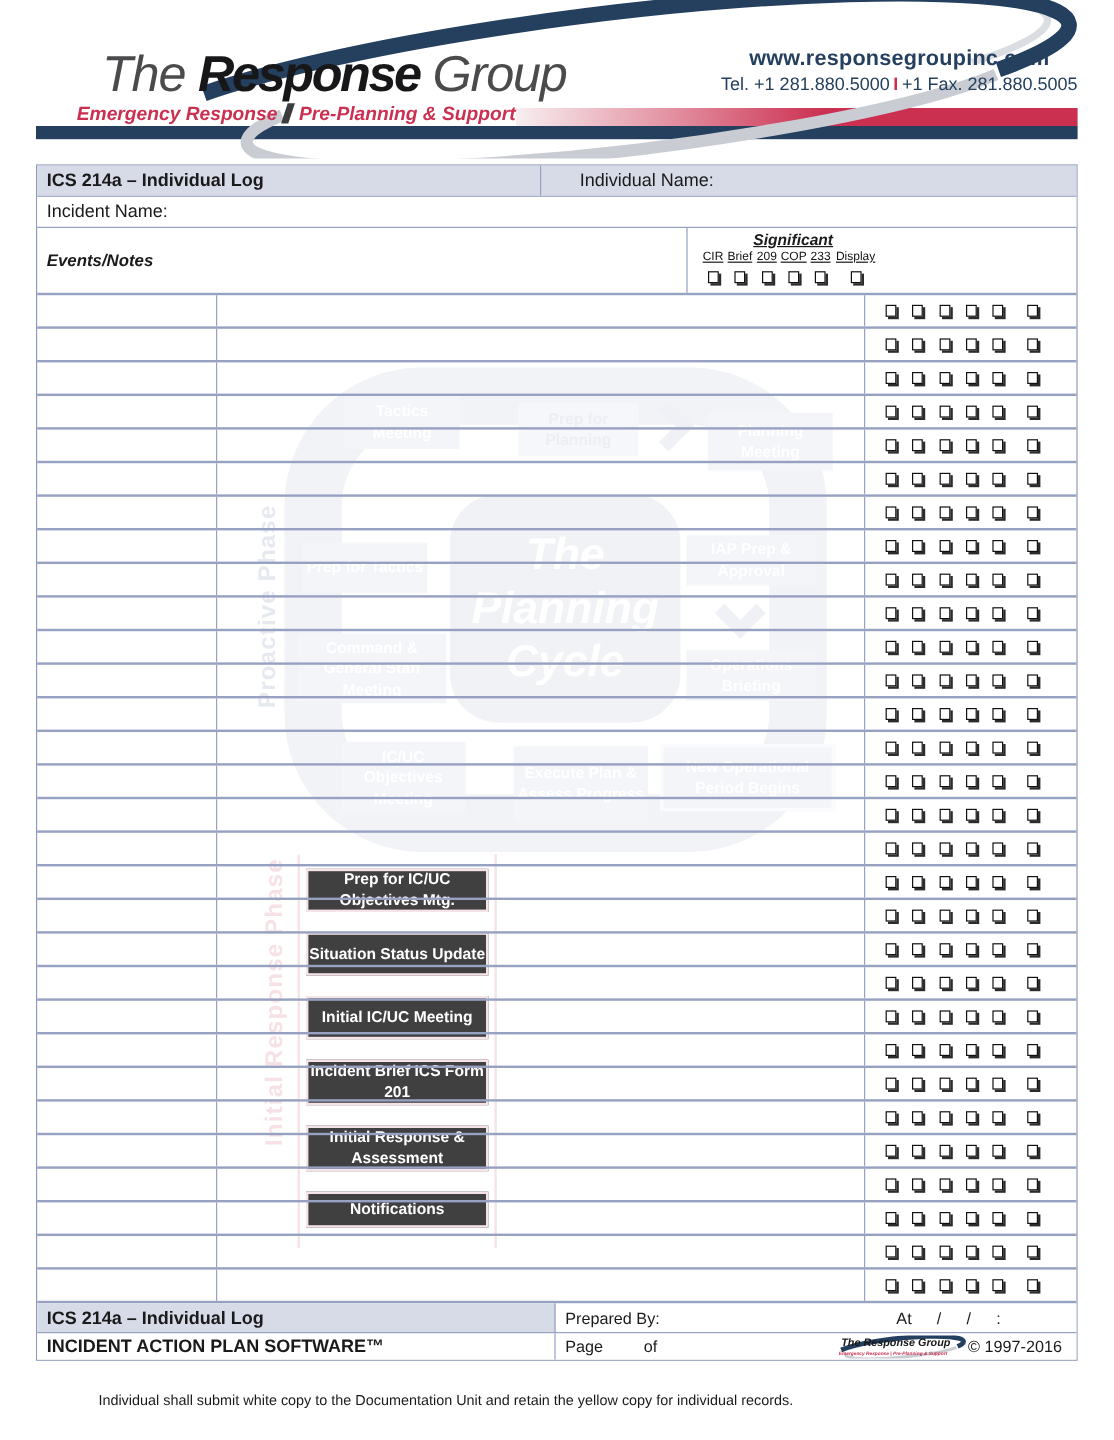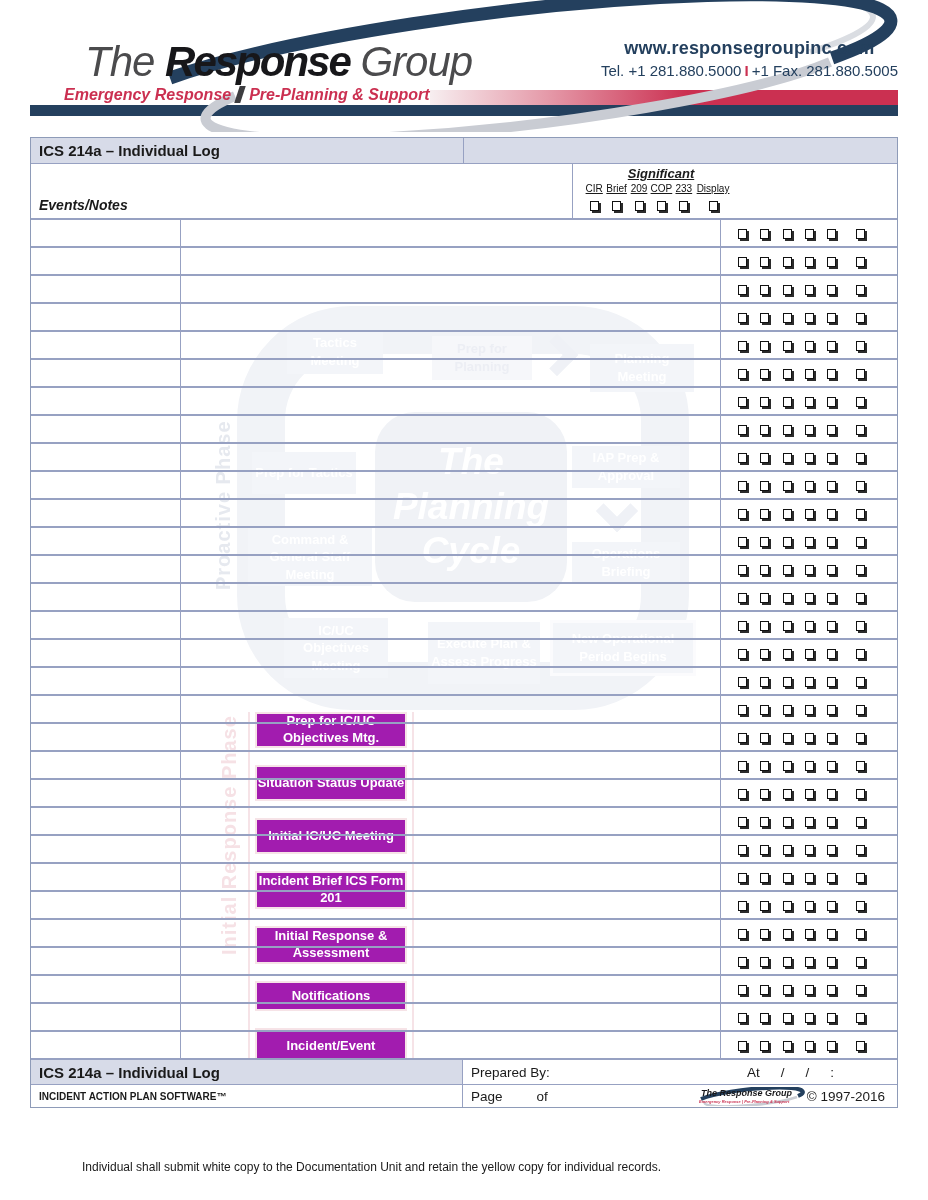--- a/index.html
+++ b/index.html
@@ -40,21 +40,21 @@
     font-style:italic; font-weight:700; color:#ffffff; }
   .wm-box { position:absolute; background:#F3F5F9; color:#FFFFFF; font-weight:700;
     font-size:13px; line-height:1.35; display:flex; align-items:center;
     justify-content:center; text-align:center; }
   .wm-chev { position:absolute; width:30px; height:30px;
     border-top:11px solid #EFF1F6; border-right:11px solid #EFF1F6; }
   .wm-vtext { position:absolute; writing-mode:vertical-rl; transform:rotate(180deg);
     font-weight:700; font-size:20px; letter-spacing:1px; text-align:center; }
   .wm-ladder { position:absolute; left:248px; top:712px; width:166px;
     border-left:2px solid #F6E3E7; border-right:2px solid #F6E3E7; }
-  .wm-lbox { width:152px; margin:0 auto 17px auto; background:#a21caf;
+  .wm-lbox { width:152px; margin:12px auto 17px auto; background:#404040;
     border:2px solid #F6E3E7; color:#ffffff; font-weight:700; font-size:13px;
     line-height:1.3; display:flex; align-items:center; justify-content:center;
     text-align:center; }
 
   
   .form-table { position:absolute; left:30px; top:137px; width:868px; z-index:1;
     border:1px solid #8E9BB8; background:transparent; font-size:15px; }
   .row { display:flex; border-top:1px solid #97A1C2; }
   .row:first-child { border-top:none; }
   .lav { background:var(--lavender,#D7DBE8);gap:24px; }
@@ -65,21 +65,21 @@
   .r-title .c2 { width:435px; display:flex; align-items:center; gap:6px; }
   .r-incident { height:26px; background:#fff; }
   .r-incident .c1 { width:100%; display:flex; align-items:center; gap:6px; }
   .r-activity { height:24px; justify-content:center; align-items:center;
     font-weight:700; font-style:italic; }
   .r-colhead { height:55px; background:transparent; }
   .col-dt { width:150px; border-right:1px solid #97A1C2; display:flex;
     align-items:flex-end; padding-bottom:5px; font-weight:700; font-style:italic;
     font-size:14px; }
   .col-ev { width:542px; border-right:1px solid #97A1C2; display:flex;
-    align-items:flex-end; padding-bottom:5px; font-weight:700; font-style:italic;
+    align-items:flex-end; padding-bottom:19px; font-weight:700; font-style:italic;
     font-size:14px; }
   .col-sig { width:176px; display:flex; flex-direction:column; padding:2px 0 3px 0;text-decoration:underline; }
   .sig-title { text-align:center; font-weight:700; font-style:italic; font-size:13px; }
   .sig-slots { display:flex; padding:0 18px 0 10px; align-items:center; }
   .slot { flex:1; text-align:center; }
   .slot.wide { flex:none; width:36px; }
   .sig-labels { margin-top:2px; font-size:10px; color:#111; }
   .cbx { display:inline-block; width:9px; height:10px; background:#fff;
     border:1.5px solid #111; box-shadow:2px 2px 0 #2b2b2b; }
   .sig-checks { margin-top:3px; margin-bottom:1px; }
@@ -91,21 +91,21 @@
   .tbody .trow .s .sig-slots { width:100%; }
 
   .r-footA { height:26px; border-top:2px solid #97A1C2; background:#fff; }
   .r-footA .c1 { width:433px; border-right:1px solid #97A1C2; font-weight:700;
     display:flex; align-items:center; }
   .r-footA .c2 { width:435px; display:flex; align-items:center; font-size:13.5px; }
   .at-group { display:flex; gap:21px; margin-left:auto; margin-right:55px;
     font-size:13.5px; }
   .r-footB { height:23px; background:#fff; }
   .r-footB .c1 { width:433px; border-right:1px solid #97A1C2; font-weight:700;
-    font-size:10px; display:flex; align-items:center; }
+    font-size:15px; display:flex; align-items:center; }
   .r-footB .c2 { width:435px; display:flex; align-items:center; font-size:13.5px; }
   .pageof { display:flex; gap:34px; width:200px; }
   .mini-logo { position:relative; width:110px; height:19px; margin-left:24px; }
   .mini-logo svg { position:absolute; left:0; top:0; }
   .mini-name { position:absolute; left:6px; top:1px; font-style:italic; font-weight:700;
     font-size:9px; color:#17171a; white-space:nowrap; }
   .mini-tag { position:absolute; left:4px; top:12px; font-style:italic; font-weight:700;
     font-size:4px; color:var(--red,#CB3051); white-space:nowrap; }
   .copyright { margin-left:auto; margin-right:4px; }
 
@@ -135,21 +135,20 @@
   <div class="wm-vtext" style="left:212px; top:415px; height:180px; color:#E6E9EF;">Proactive Phase</div>
   <div class="wm-vtext" style="left:218px; top:695px; height:280px; color:#F6E1E5;">Initial Response Phase</div>
 
   <div class="wm-ladder">
     <div class="wm-lbox" style="height:36px;">Prep for IC/UC Objectives Mtg.</div>
     <div class="wm-lbox" style="height:36px;">Situation Status Update</div>
     <div class="wm-lbox" style="height:36px;">Initial IC/UC Meeting</div>
     <div class="wm-lbox" style="height:38px;">Incident Brief ICS Form 201</div>
     <div class="wm-lbox" style="height:38px;">Initial Response &amp; Assessment</div>
     <div class="wm-lbox" style="height:30px;">Notifications</div>
-    <div class="wm-lbox" style="height:36px; margin-bottom:0;">Incident/Event</div>
   </div>
 </div>
 
 <div class="letterhead">
   <div class="red-bar"></div>
   <div class="navy-bar"></div>
   <svg class="swoosh-svg" viewBox="0 0 868 132">
     <path d="M 205,96 A 322,44 -7 0 0 800,62" fill="none" stroke="#C9CCD3" stroke-width="10"></path>
     <path d="M 175,70 A 318,42 -7 0 1 780,52" fill="none" stroke="#DADDE2" stroke-width="6"></path>
     <path d="M 140,78 A 330,47 -7 0 1 802,58" fill="none" stroke="#24405E" stroke-width="13"></path>
@@ -159,22 +158,32 @@
   <div class="contact">
     <div class="website">www.responsegroupinc.com</div>
     <div class="telline"><span>Tel. +1 281.880.5000</span><span class="sep">I</span><span>+1 Fax. 281.880.5005</span></div>
   </div>
 </div>
 
 <div class="form-table">
 
   <div class="row r-title lav">
     <div class="cell c1">ICS 214a – Individual Log</div>
-  </div>
-
+    <div class="cell c2">
+      <span>Individual Name:</span>
+      <span style="flex:1;"></span>
+    </div>
+  </div>
+
+  <div class="row r-incident">
+    <div class="cell c1">
+      <span>Incident Name:</span>
+      <span style="flex:1;"></span>
+    </div>
+  </div>
 
 
   <div class="row r-colhead">
     <div class="cell col-ev">Events/Notes</div>
     <div class="col-sig">
       <div class="sig-title">Significant</div>
       <div class="sig-slots sig-labels">
         <span class="slot">CIR</span>
         <span class="slot">Brief</span>
         <span class="slot">209</span>

